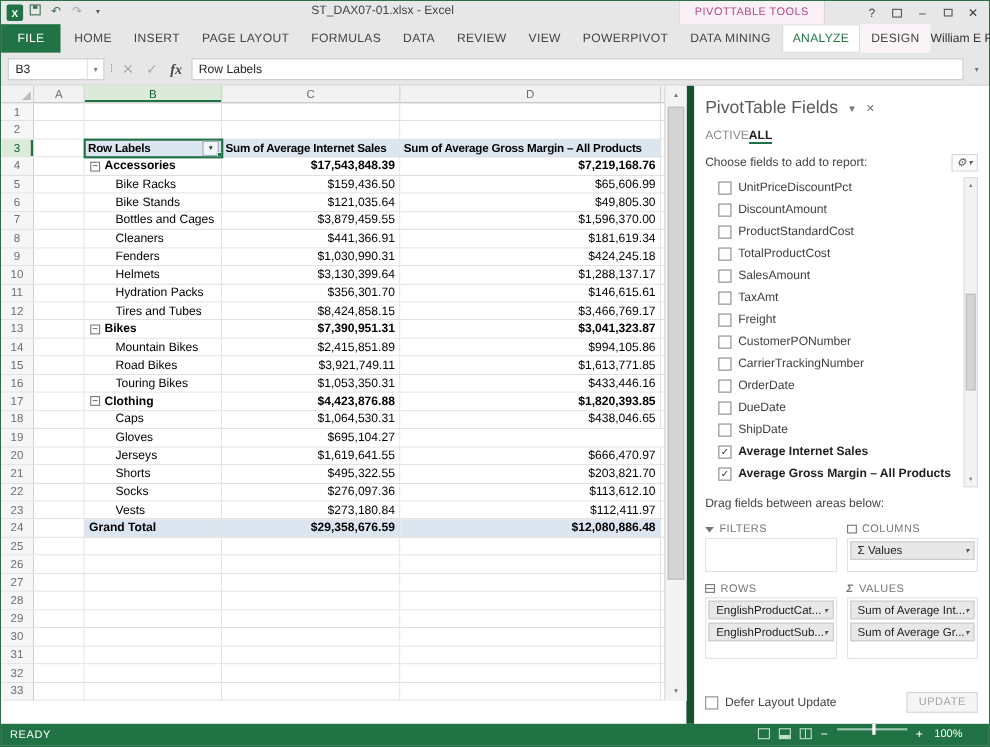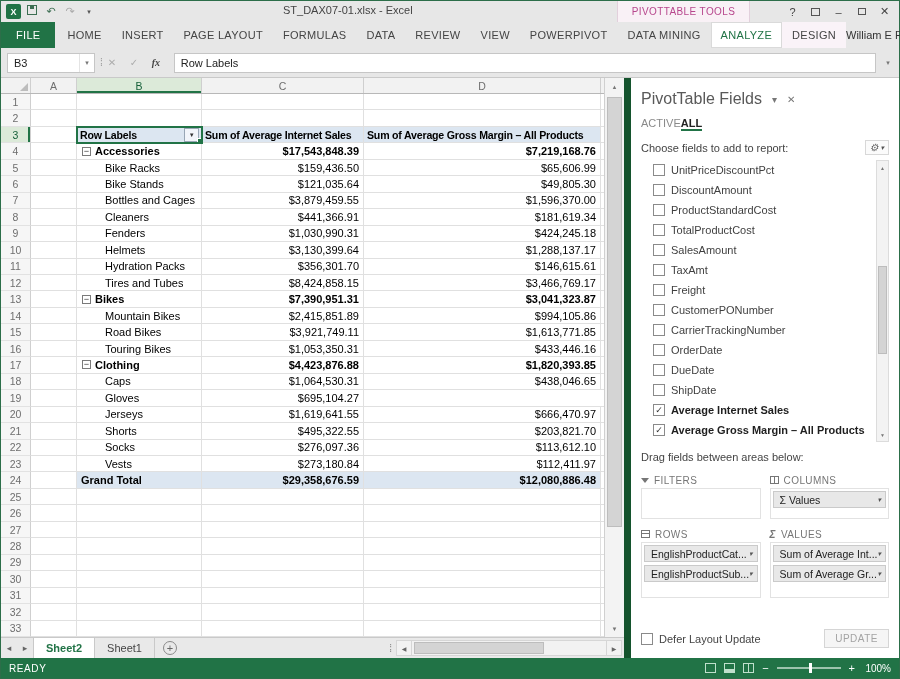--- a/index.html
+++ b/index.html
@@ -40,21 +40,21 @@
 .userbox{margin-left:auto;display:flex;align-items:center;gap:7px;padding-right:8px}
 .username{font-size:11px;color:#333;white-space:nowrap}
 
 
 .fbar{position:absolute;top:48px;left:1px;right:1px;height:30px;background:#E7E7E7;border-bottom:1px solid #C9C9C9;display:flex;align-items:center;padding:0 4px 0 6px;gap:5px}
 .namebox{width:88px;height:20px;background:#fff;border:1px solid #C6C6C6;display:flex;align-items:center;padding-left:6px;font-size:11px;color:#222}
 .nb-dd{margin-left:auto;width:15px;height:100%;border-left:1px solid #E4E4E4;color:#777;font-size:7px;display:flex;align-items:center;justify-content:center}
 .nb-dd::before{content:"▾"}
 .fb-dots{color:#9A9A9A;font-size:10px}
 .fb-dots::before{content:"⁞"}
-.fb-btn{width:17px;font-size:10px;color:#ACACAC}
+.fb-btn{width:17px;text-align:center;font-size:13px;color:#ACACAC}
 .fb-btn.fx{color:#444;font-style:italic;font-family:"Liberation Serif",serif;font-weight:bold}
 .fb-x::before{content:"✕"}
 .fb-ok::before{content:"✓"}
 .fml{flex:1;height:20px;background:#fff;border:1px solid #C6C6C6;display:flex;align-items:center;padding-left:6px;font-size:11px;color:#222}
 .fb-exp{width:14px;text-align:center;color:#777;font-size:7px}
 .fb-exp::before{content:"▾"}
 
 
 .main{position:absolute;top:78px;left:1px;right:1px;bottom:21px;display:flex;background:#fff}
 .sheet-side{width:631px;display:flex;flex-direction:column}
@@ -155,21 +155,21 @@
 .ic.rows{width:9px;height:8px;border:1px solid #767676;background:linear-gradient(to bottom,transparent 40%,#767676 40%,#767676 55%,transparent 55%)}
 .ic.sigma{font-size:10px;color:#767676;font-weight:bold}
 .ic.sigma::before{content:"Σ"}
 .pane-foot{margin-top:auto;display:flex;align-items:center;gap:6px;padding:8px 0 10px}
 .defer{font-size:11px;color:#444}
 .update{margin-left:auto;font-family:inherit;font-size:10px;letter-spacing:.5px;color:#A3A3A3;background:#F5F5F5;border:1px solid #D5D5D5;padding:3px 10px}
 
 
 .statusbar{position:absolute;left:1px;right:1px;bottom:1px;height:20px;background:#217346;color:#fff;display:flex;align-items:center;font-size:10px}
 .mode{padding-left:8px;letter-spacing:.6px}
-.sb-right{margin-left:auto;display:flex;align-items:center;gap:8px;padding-right:8px}
+.sb-right{margin-left:auto;display:flex;align-items:flex-start;gap:8px;padding-right:24px}
 .vicon{width:11px;height:10px;border:1px solid #BFE0CC}
 .vicon.v2{background:linear-gradient(to bottom,transparent 60%,#BFE0CC 60%)}
 .vicon.v3{background:linear-gradient(to right,transparent 45%,#BFE0CC 45%,#BFE0CC 55%,transparent 55%)}
 .zbtn{color:#fff;font-size:11px}
 .zminus::before{content:"−"}
 .zplus::before{content:"+"}
 .ztrack{width:64px;height:2px;background:#9CC3AC;position:relative}
 .zhandle{position:absolute;left:50%;top:-4px;width:3px;height:10px;background:#fff}
 .zoomtxt{min-width:28px;text-align:right}
 </style>
@@ -560,37 +560,20 @@
             </div>
           </div>
         <div class="vscroll">
           <span class="sa up"></span>
           <div class="vtrack">
               <div class="vthumb"></div>
             </div>
           <span class="sa dn"></span>
         </div>
       </div>
-      <div class="tabbar">
-        <span class="tb-nav i-left"></span>
-        <span class="tb-nav i-right"></span>
-        <div class="stabs" id="stabs">
-            <span class="stab act">Sheet2</span>
-            <span class="stab">Sheet1</span>
-          </div>
-        <span class="addsheet"></span>
-        <span class="tb-dots"></span>
-        <div class="hscroll">
-          <span class="hsa l"></span>
-          <div class="htrack">
-              <div class="hthumb"></div>
-            </div>
-          <span class="hsa r"></span>
-        </div>
-      </div>
     </div>
 
     <div class="pane">
       <div class="pane-head">
         <span class="pane-title">PivotTable Fields</span>
         <span class="ph-btn i-panedd"></span>
         <span class="ph-btn i-x"></span>
       </div>
       <div class="pane-tabs">
         <span class="ptab">ACTIVE</span>

